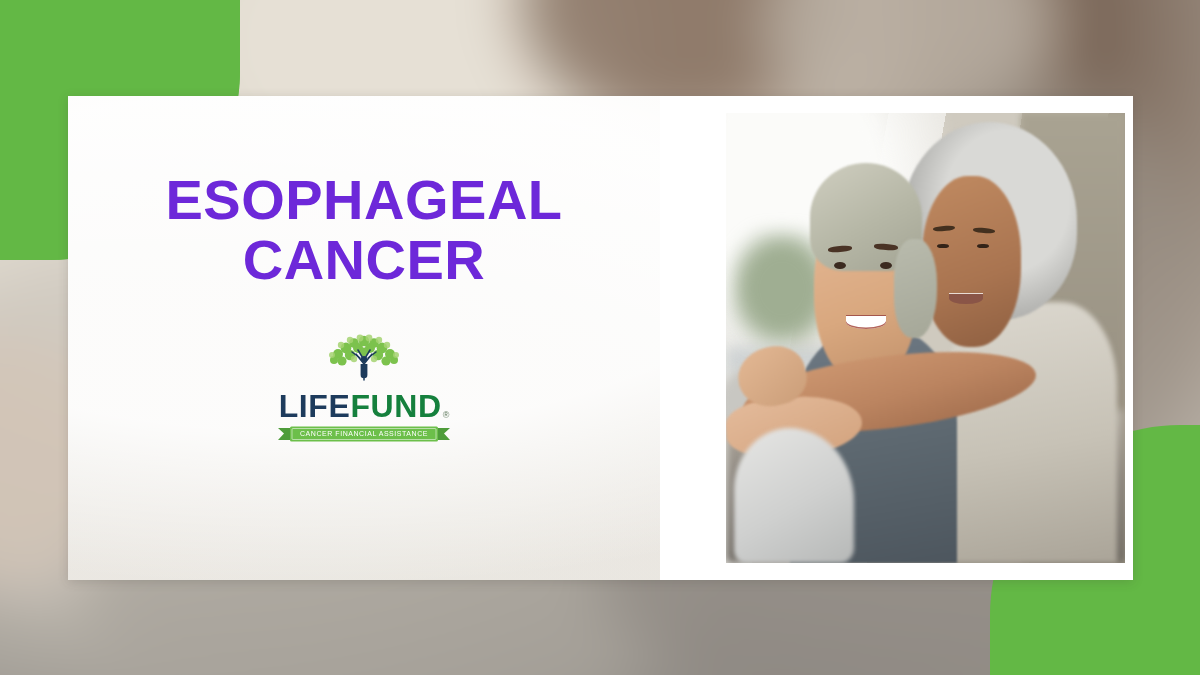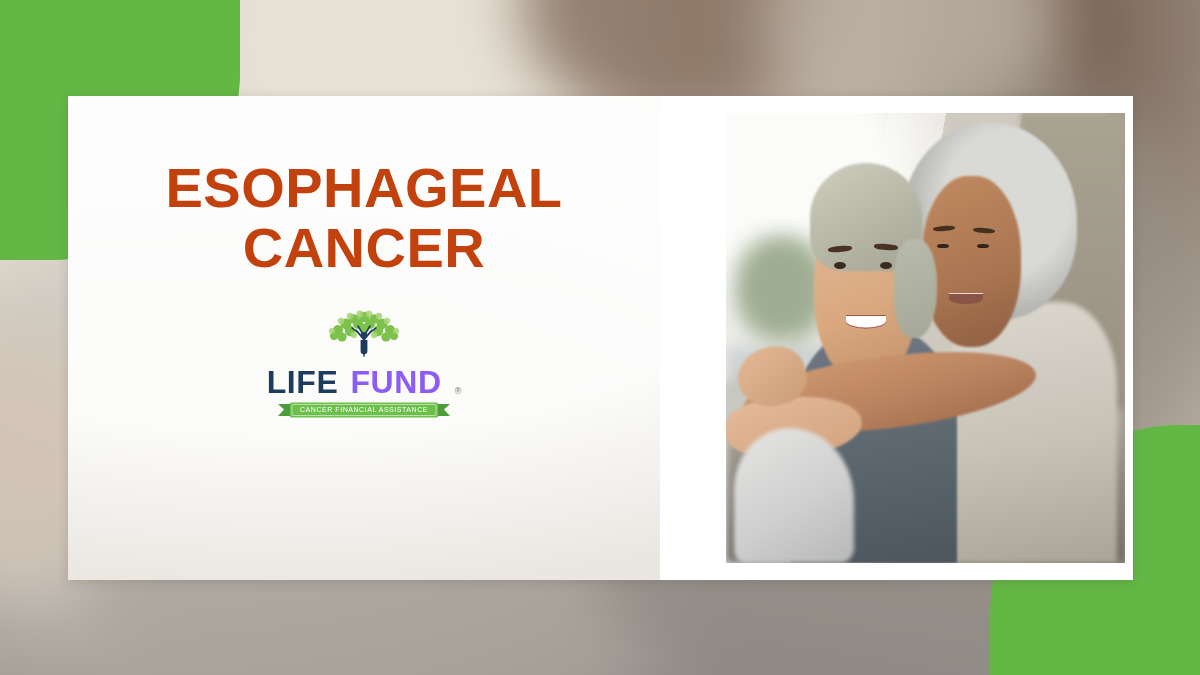--- a/index.html
+++ b/index.html
@@ -99,27 +99,27 @@
     width: 592px;
     height: 484px;
     display: flex;
     flex-direction: column;
     align-items: center;
     justify-content: flex-start;
     padding-top: 62px;
     box-sizing: border-box;
   }
   .headline {
-    margin: 0;
+    margin: 12px;
     font-family: "Liberation Sans", sans-serif;
     font-weight: 700;
     font-size: 56px;
     line-height: 1.07;
     letter-spacing: 0.5px;
-    color: #c2410c;
+    color: #6d28d9;
     text-align: center;
     max-width: 470px;
   }
   .subhead {
     margin: 20px 0 0 0;
     font-family: "Liberation Sans", sans-serif;
     font-weight: 400;
     font-size: 37px;
     line-height: 1.24;
     color: #2c3a47;
@@ -144,38 +144,38 @@
     letter-spacing: 1.1px;
     color: #1d3b5c;
     line-height: 1;
     margin-top: -5px;
     position: relative;
     z-index: 3;
   }
   .logo-line2 {
     display: flex;
     align-items: baseline;
-    gap: 12px;
+    gap: 0;
     line-height: 1;
     margin-top: 2px;
     position: relative;
   }
   .logo-life {
     font-family: "Liberation Sans", sans-serif;
     font-weight: 700;
     font-size: 32px;
     letter-spacing: 0.6px;
     color: #1d3b5c;
   }
   .logo-fund {
     font-family: "Liberation Sans", sans-serif;
     font-weight: 700;
     font-size: 32px;
     letter-spacing: 0.6px;
-    color: #8b5cf6;
+    color: #15803d;
   }
   .logo-reg {
     font-size: 9px;
     color: #5f7a5c;
     align-self: flex-end;
     margin-left: 1px;
     margin-bottom: 2px;
   }
   .ribbon-text {
     position: absolute;

